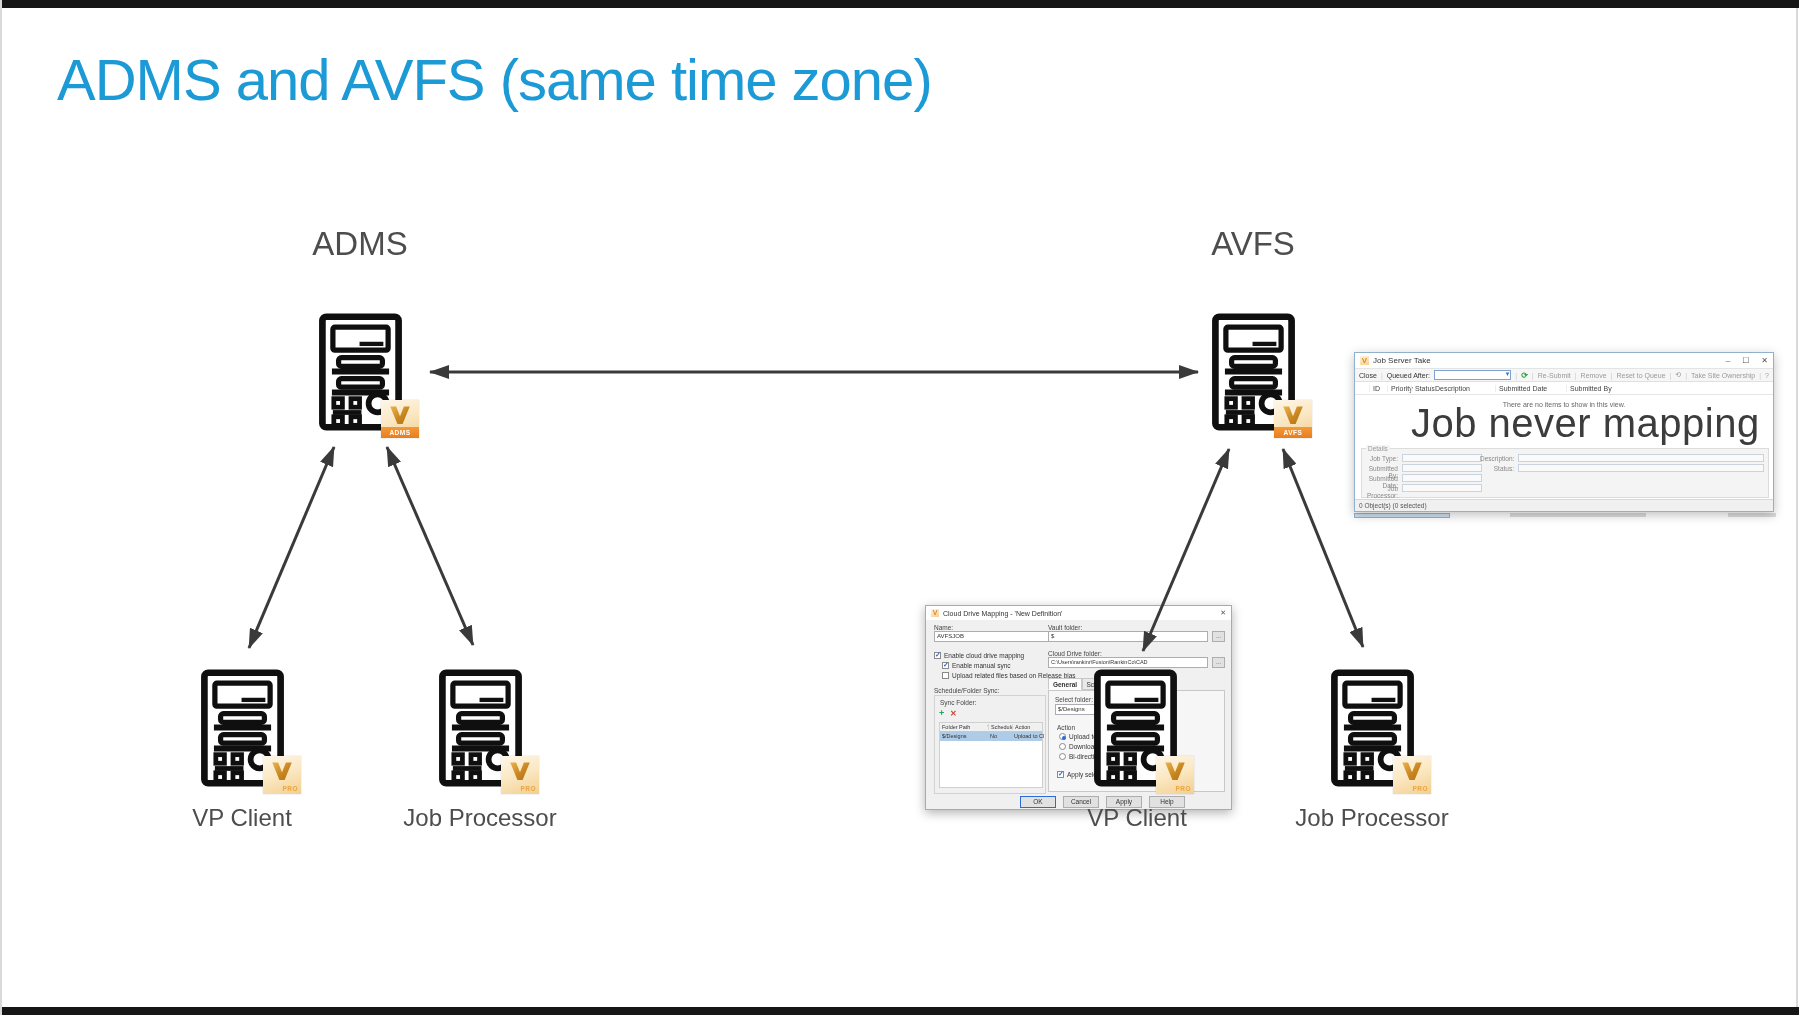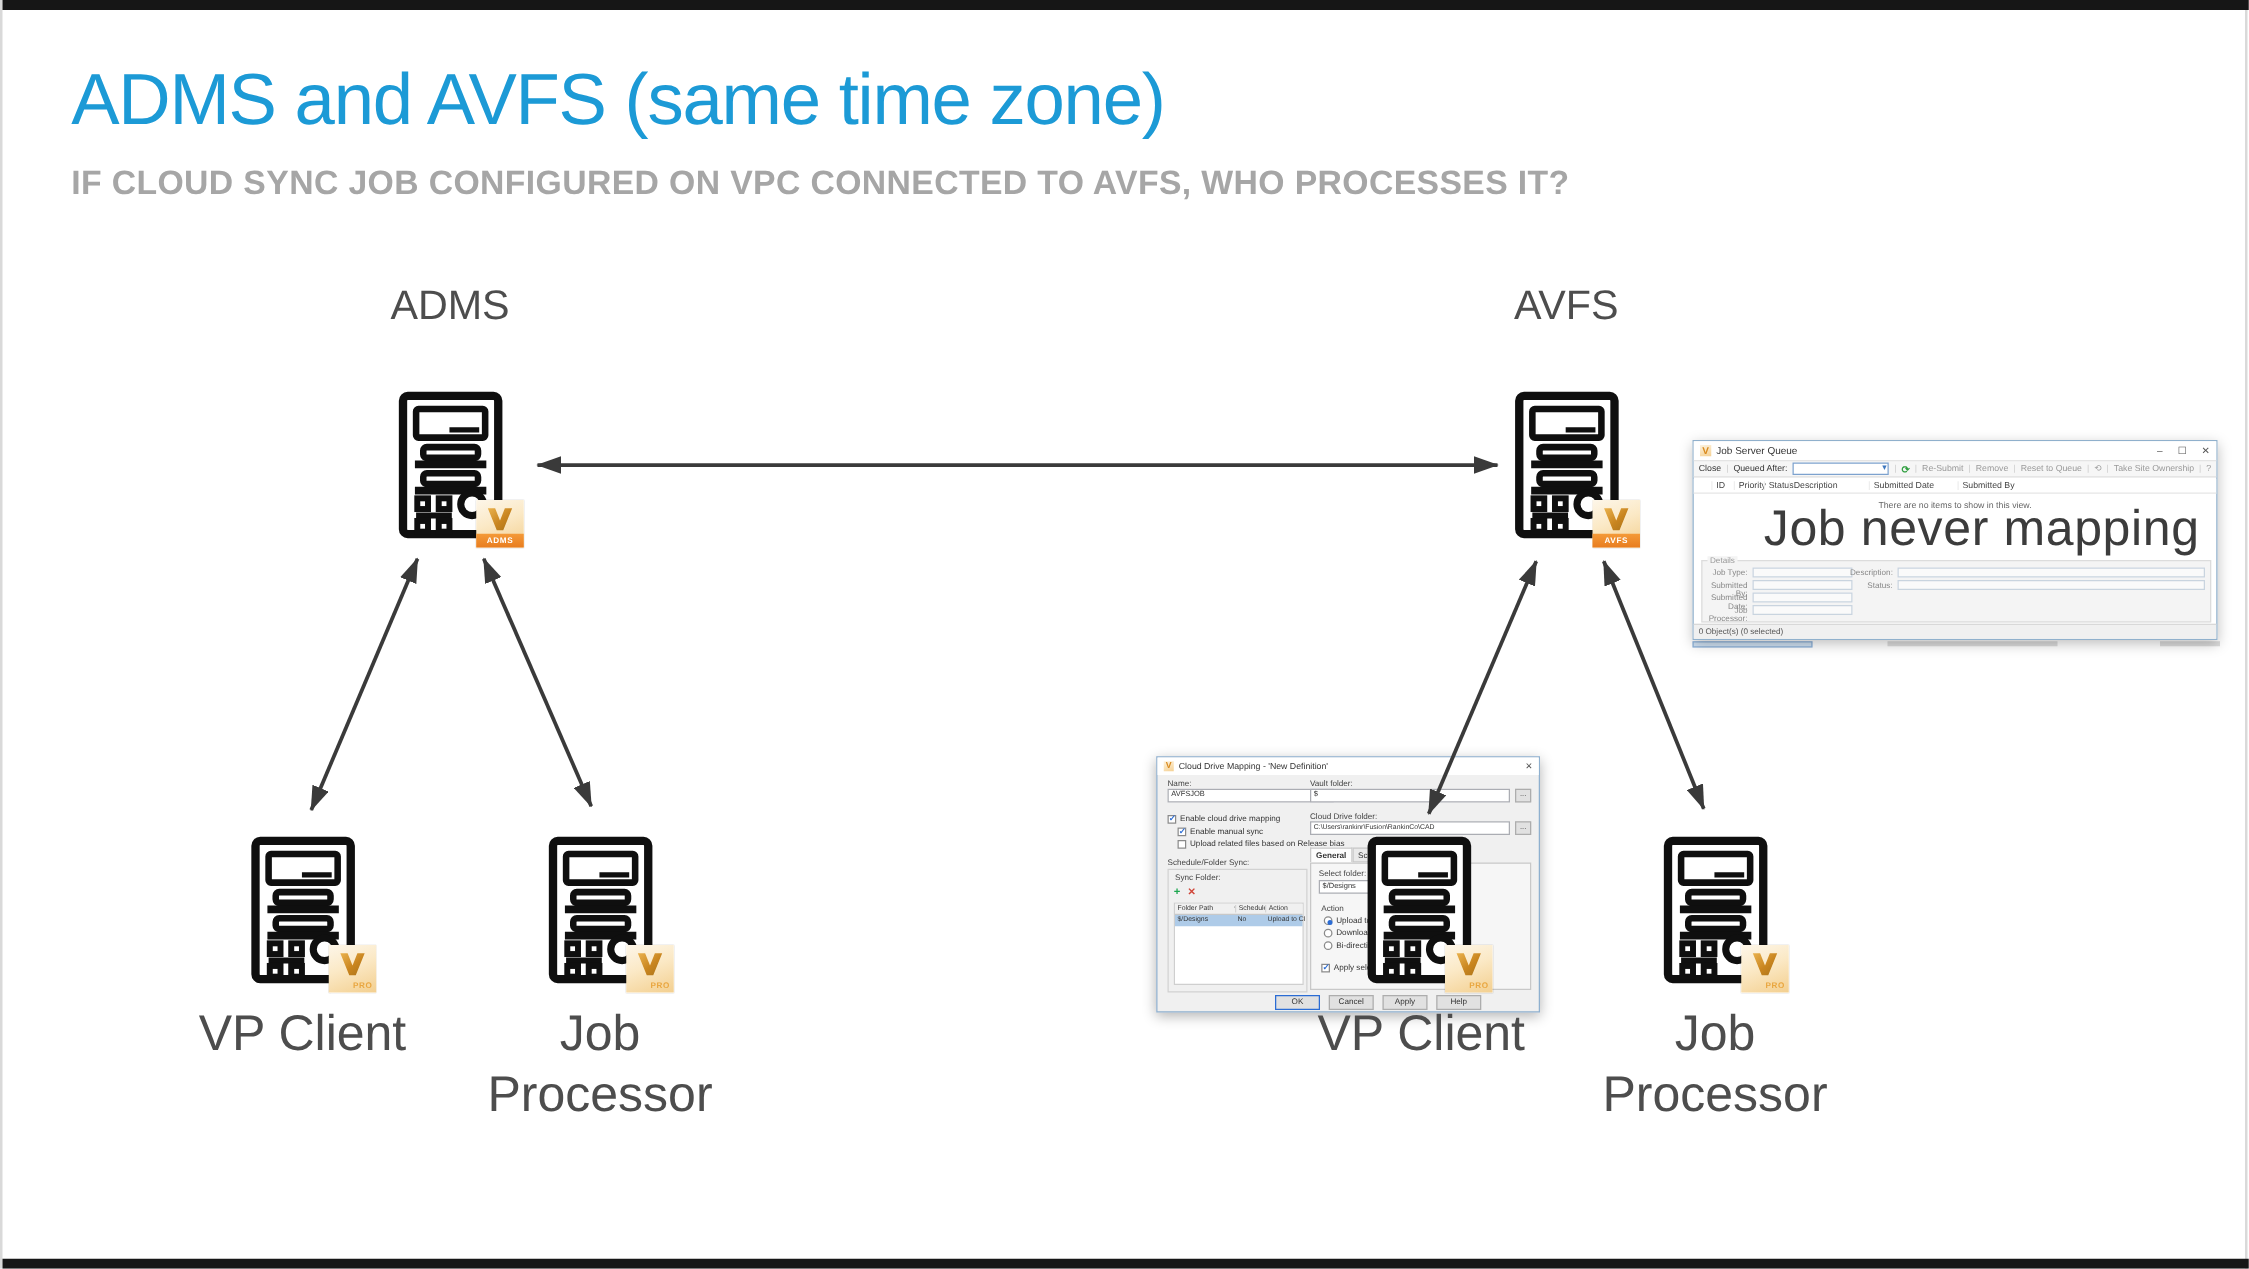--- a/index.html
+++ b/index.html
@@ -9,21 +9,21 @@
   #topbar { top:0; height:8px; }
   #botbar { top:1007px; height:8px; }
 
   
   #title { position:absolute; left:55px; top:46px; font-size:58px; font-weight:300; color:#1c9ad6; letter-spacing:-1px; white-space:nowrap; }
   #subtitle { position:absolute; left:55px; top:131px; font-size:27px; font-weight:bold; color:#a6a6a6; letter-spacing:.3px; white-space:nowrap; }
 
   
   .node { position:absolute; width:87px; height:120px; z-index:30; }
   .node svg.srv { width:87px; height:120px; display:block; }
-  .nlabel { position:absolute; text-align:center; font-size:40px; font-weight:300; color:#4d4d4d; line-height:1.22; z-index:30; }
+  .nlabel { position:absolute; text-align:center; font-size:24px; font-weight:300; color:#4d4d4d; line-height:1.22; z-index:30; }
   .vbadge { position:absolute; left:64px; top:88px; width:38px; height:38px; background:linear-gradient(160deg,#fdf6e9 0%,#fbe9c6 45%,#f3cf8f 100%); box-shadow:0 0 1px rgba(0,0,0,.25); z-index:31; }
   .vbadge svg { position:absolute; left:4px; top:2px; width:30px; height:26px; }
   .vbanner { position:absolute; left:0; bottom:0; width:100%; height:11px; background:linear-gradient(#f49a38,#e87d20); color:#fff; font-size:6.5px; font-weight:bold; text-align:center; line-height:11px; letter-spacing:.5px; }
   .vpro { position:absolute; right:3px; bottom:2px; color:#e9a63f; font-size:6.5px; font-weight:bold; letter-spacing:.5px; }
 
   #arrows { position:absolute; left:0; top:0; width:1799px; height:1015px; z-index:20; pointer-events:none; }
 
   
   #jsq { position:absolute; left:1352px; top:352px; width:420px; height:160px; background:#fff; border:1px solid #90b0cc; box-shadow:0 3px 10px rgba(0,0,0,.25); z-index:5; font-size:7.5px; color:#333; }
   .wtitle { position:relative; height:15px; background:#fff; display:flex; align-items:center; padding:0 5px; gap:4px; }
@@ -74,21 +74,20 @@
   .drop::after { content:"▾"; position:absolute; right:1px; top:0; color:#555; font-size:6px; }
 </style>
 </head>
 <body>
 
 <div id="canvas">
   <div id="topbar" class="bar"></div>
   <div id="botbar" class="bar"></div>
 
   <div id="title">ADMS and AVFS (same time zone)</div>
-  <div id="subtitle">IF CLOUD SYNC JOB CONFIGURED ON VPC CONNECTED TO AVFS, WHO PROCESSES IT?</div>
 
   <svg width="0" height="0" style="position:absolute" aria-hidden="true">
     <defs>
       <linearGradient id="goldv" x1="0" y1="0" x2="1" y2="1">
         <stop offset="0" stop-color="#eab24e"></stop>
           <stop offset=".55" stop-color="#c9851f"></stop>
           <stop offset="1" stop-color="#a9731a"></stop>
       </linearGradient>
       <symbol id="server-icon" viewBox="0 0 90 126">
         <rect x="5" y="5" width="80" height="116" rx="4" fill="#fff" stroke="#0f0f0f" stroke-width="7"></rect>
@@ -194,21 +193,21 @@
       <svg>
           <use href="#vault-v"></use>
         </svg>
       <div class="vpro">PRO</div>
     </div>
   </div>
 
   <div id="jsq">
     <div class="wtitle">
       <span class="vico">V</span>
-      <span class="ttext">Job Server Queue</span>
+      <span class="ttext">Job Server Take</span>
       <span class="wctrls">
         <span>–</span>
         <span>☐</span>
         <span>✕</span>
       </span>
     </div>
     <div id="jsq-toolbar">
       <span>Close</span>
       <span class="tsep">|</span>
       <span>Queued After:</span>

